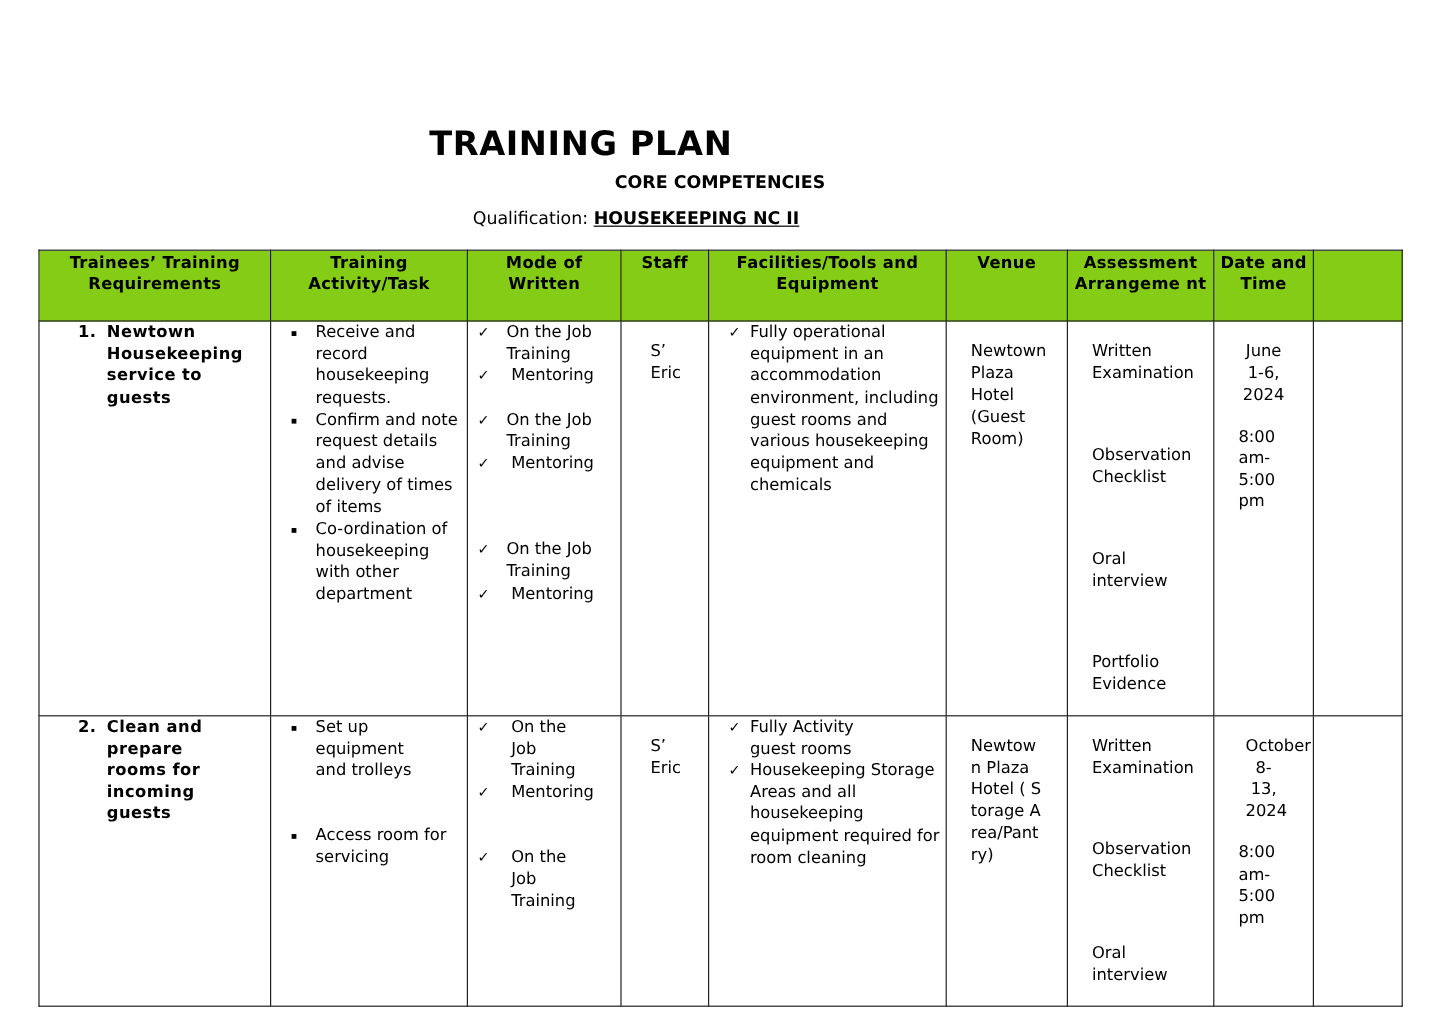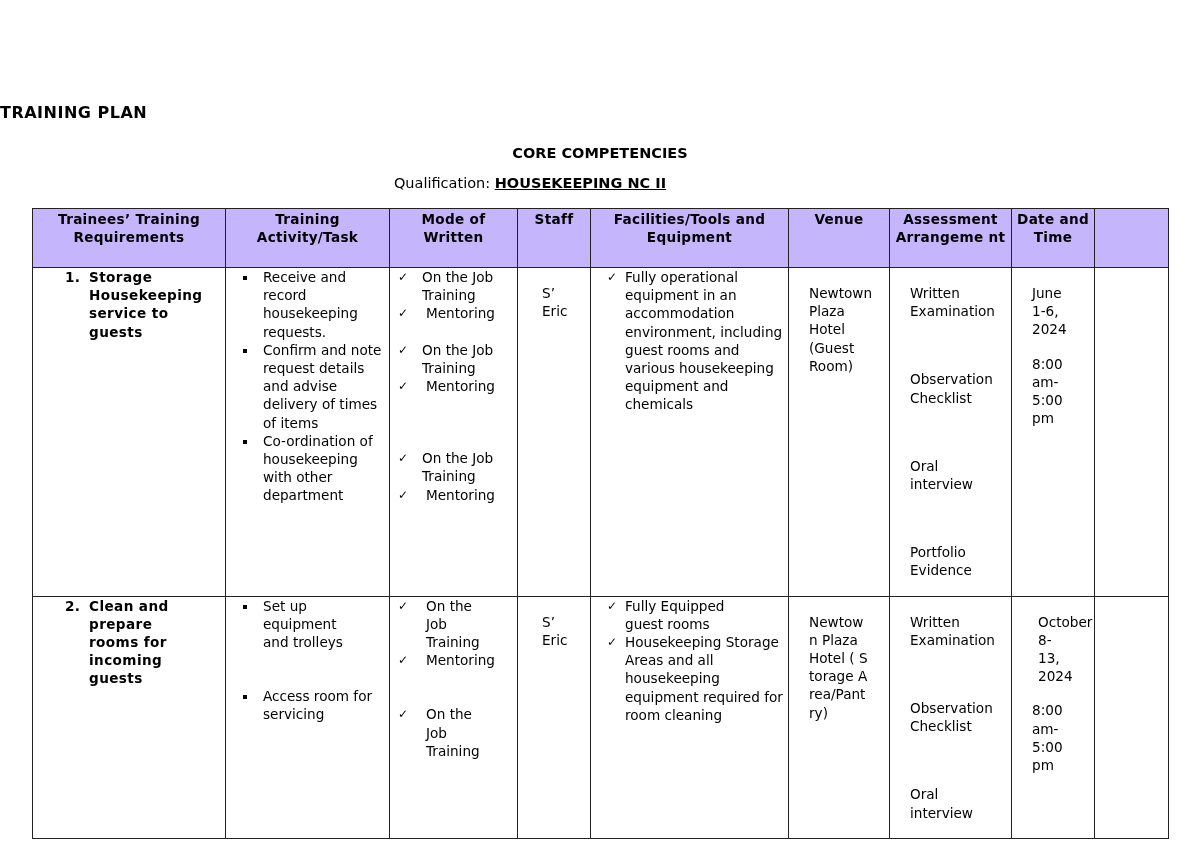--- a/index.html
+++ b/index.html
@@ -1,43 +1,43 @@
 <!DOCTYPE html>
 <html><head>
 <meta charset="utf-8">
 <style>
   html, body { margin: 0; padding: 0; background: #ffffff; }
   body {
     width: 1200px; height: 849px; position: relative; overflow: hidden;
     font-family: "DejaVu Sans", sans-serif; color: #000;
   }
   .title {
-    position: absolute; top: 103px; left: 0; width: 968px; 
-    font-size: 16px; font-weight: bold; letter-spacing: 0.5px;
+    position: absolute; top: 103px; left: 0; width: 968px; text-align: center;
+    font-size: 28px; font-weight: bold; letter-spacing: 0.5px;
   }
   .subtitle {
     position: absolute; top: 145px; left: 0; width: 1200px; text-align: center;
     font-size: 14.5px; font-weight: bold;
   }
   .qualification {
     position: absolute; top: 175px; left: 0; width: 1060px; text-align: center;
     font-size: 14.5px;
   }
   .qualification .qval { font-weight: bold; text-decoration: underline; }
 
   table.plan {
     position: absolute; top: 208px; left: 32px; width: 1136px;
     border-collapse: collapse; table-layout: fixed;
     font-size: 13.6px; line-height: 18.2px;
   }
   table.plan th, table.plan td {
     border: 1.3px solid #222; vertical-align: top; padding: 0 4px;
   }
   table.plan th {
-    background: #c4b5fd; font-weight: bold; text-align: center;
+    background: #84cc16; font-weight: bold; text-align: center;
     height: 57px; padding-top: 1px; letter-spacing: 0.3px;
   }
   .row1 td { height: 288px; }
   .row2 td { height: 162px; }
 
   .req { display: flex; font-weight: bold; padding-left: 28px; letter-spacing: 0.4px; }
   .req .num { width: 24px; flex: none; }
 
   ul.sq { list-style: none; margin: 0; padding: 0; }
   ul.sq li { position: relative; padding-left: 33px; }
@@ -49,21 +49,21 @@
   ul.ck li { position: relative; padding-left: 28px; }
   ul.ck li .chk { position: absolute; left: 4px; top: 0; font-size: 12px; }
   ul.ck li.ment { padding-left: 32px; }
 
   ul.ck2 { list-style: none; margin: 0; padding: 0; }
   ul.ck2 li { position: relative; padding-left: 30px; }
   ul.ck2 li .chk { position: absolute; left: 12px; top: 0; font-size: 12px; }
 
   .blk { margin: 16px; }
   .gap { height: 18px; }
-  .center { text-align: left; }
+  .center { text-align: center; }
 </style>
 </head>
 <body>
 
 <div class="title">TRAINING PLAN</div>
 <div class="subtitle">CORE COMPETENCIES</div>
 <div class="qualification">
   <span>Qualification: </span><span class="qval">HOUSEKEEPING NC II</span>
 </div>
 
@@ -91,21 +91,21 @@
       <th>Date and Time</th>
       <th></th>
     </tr>
   </thead>
   <tbody>
 
     <tr class="row1">
       <td>
         <div class="req">
           <span class="num">1.</span>
-          <span>Storage Housekeeping service to guests</span>
+          <span>Newtown Housekeeping service to guests</span>
         </div>
       </td>
       <td>
         <ul class="sq">
           <li>Receive and record housekeeping requests.</li>
           <li>Confirm and note request details and advise delivery of times of items</li>
           <li>Co-ordination of housekeeping with other department</li>
         </ul>
       </td>
       <td>
@@ -179,21 +179,21 @@
           <div class="gap"></div>
         <ul class="ck">
           <li class="ment" style="padding-right:28px"><span class="chk">✓</span><span>On the Job Training</span></li>
         </ul>
       </td>
       <td>
           <div class="blk" style="padding-left:4px">S’ Eric</div>
         </td>
       <td>
         <ul class="ck2">
-          <li style="padding-right:40px"><span class="chk">✓</span><span>Fully Equipped guest rooms</span></li>
+          <li style="padding-right:40px"><span class="chk">✓</span><span>Fully Activity guest rooms</span></li>
           <li><span class="chk">✓</span><span>Housekeeping Storage Areas and all housekeeping equipment required for room cleaning</span></li>
         </ul>
       </td>
       <td>
           <div class="blk" style="word-break:break-all">Newtown Plaza Hotel ( Storage Area/Pantry)</div>
         </td>
       <td>
         <div class="blk">Written Examination</div>
         <div class="gap"></div>
         <div class="blk">Observation Checklist</div>

